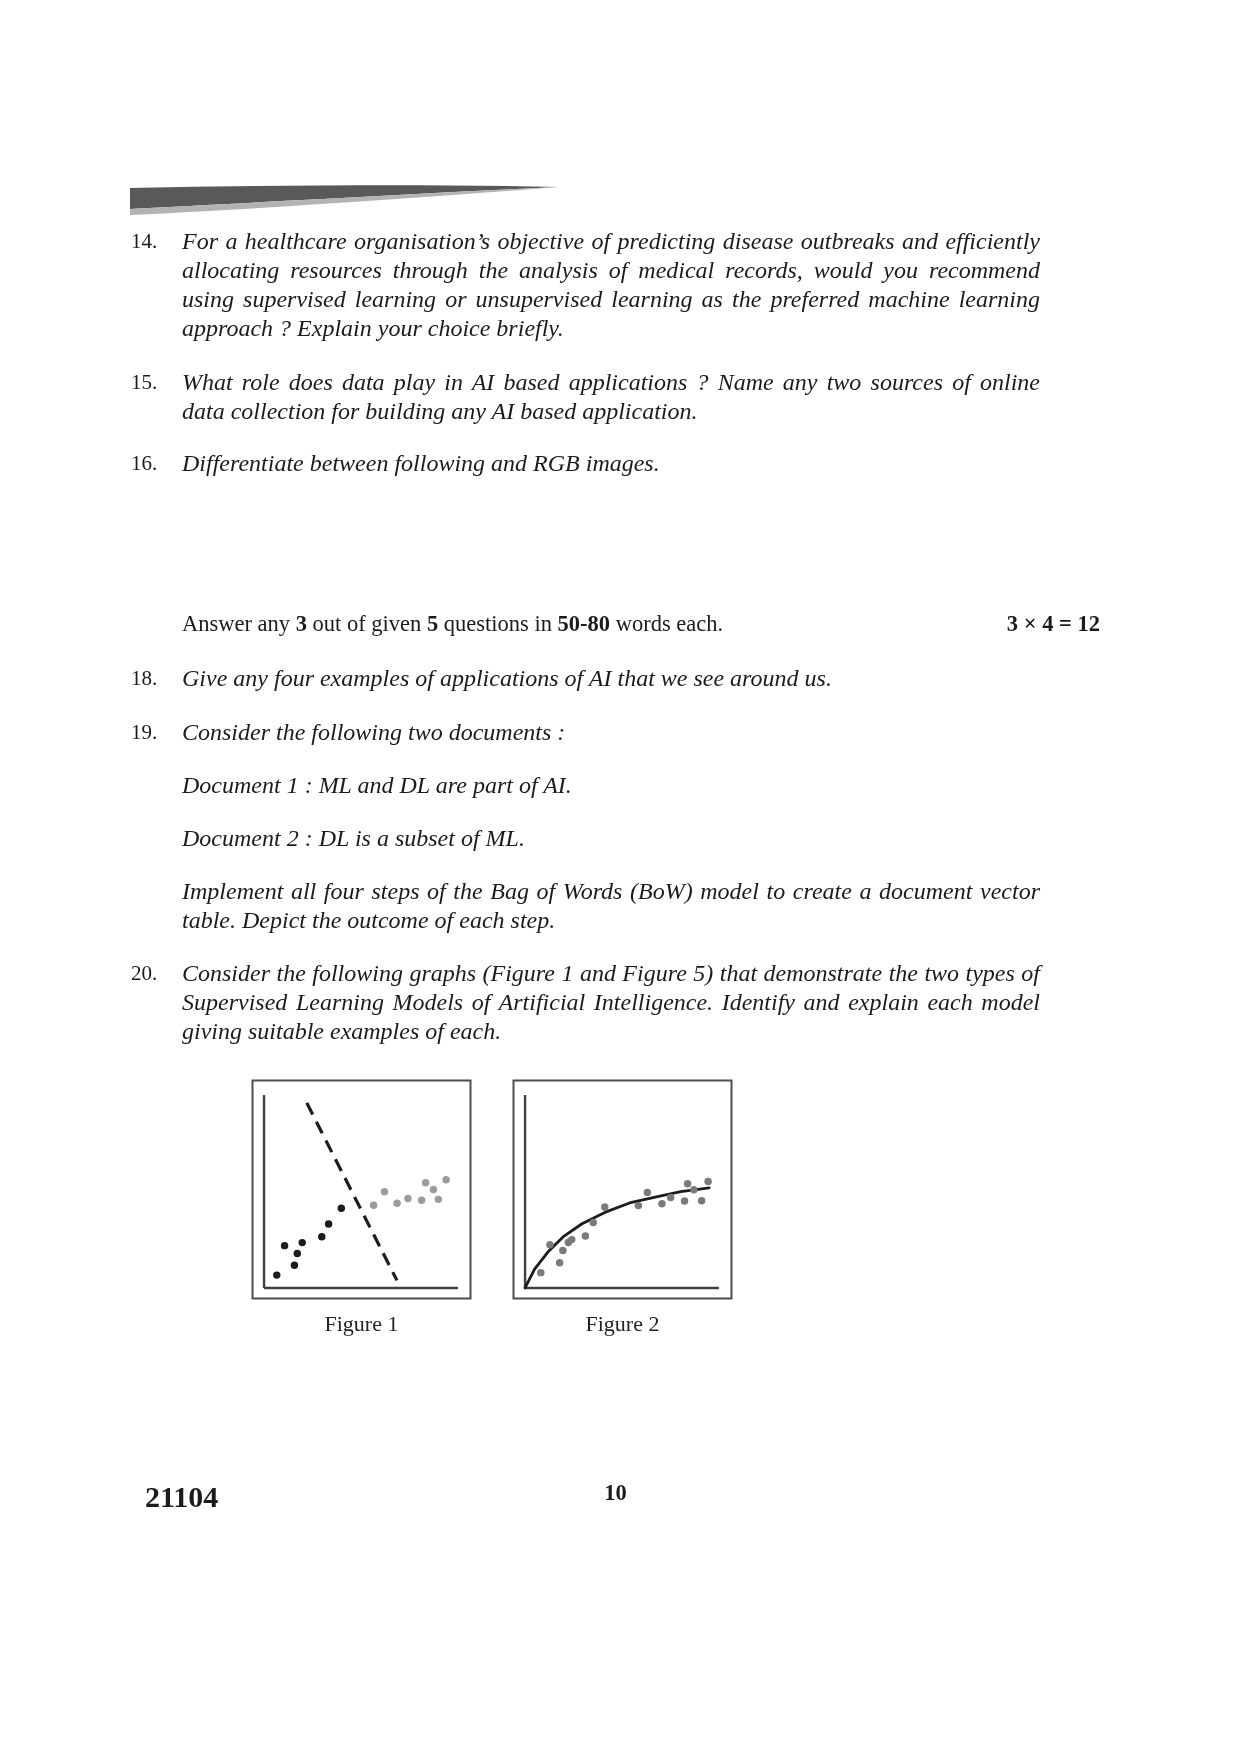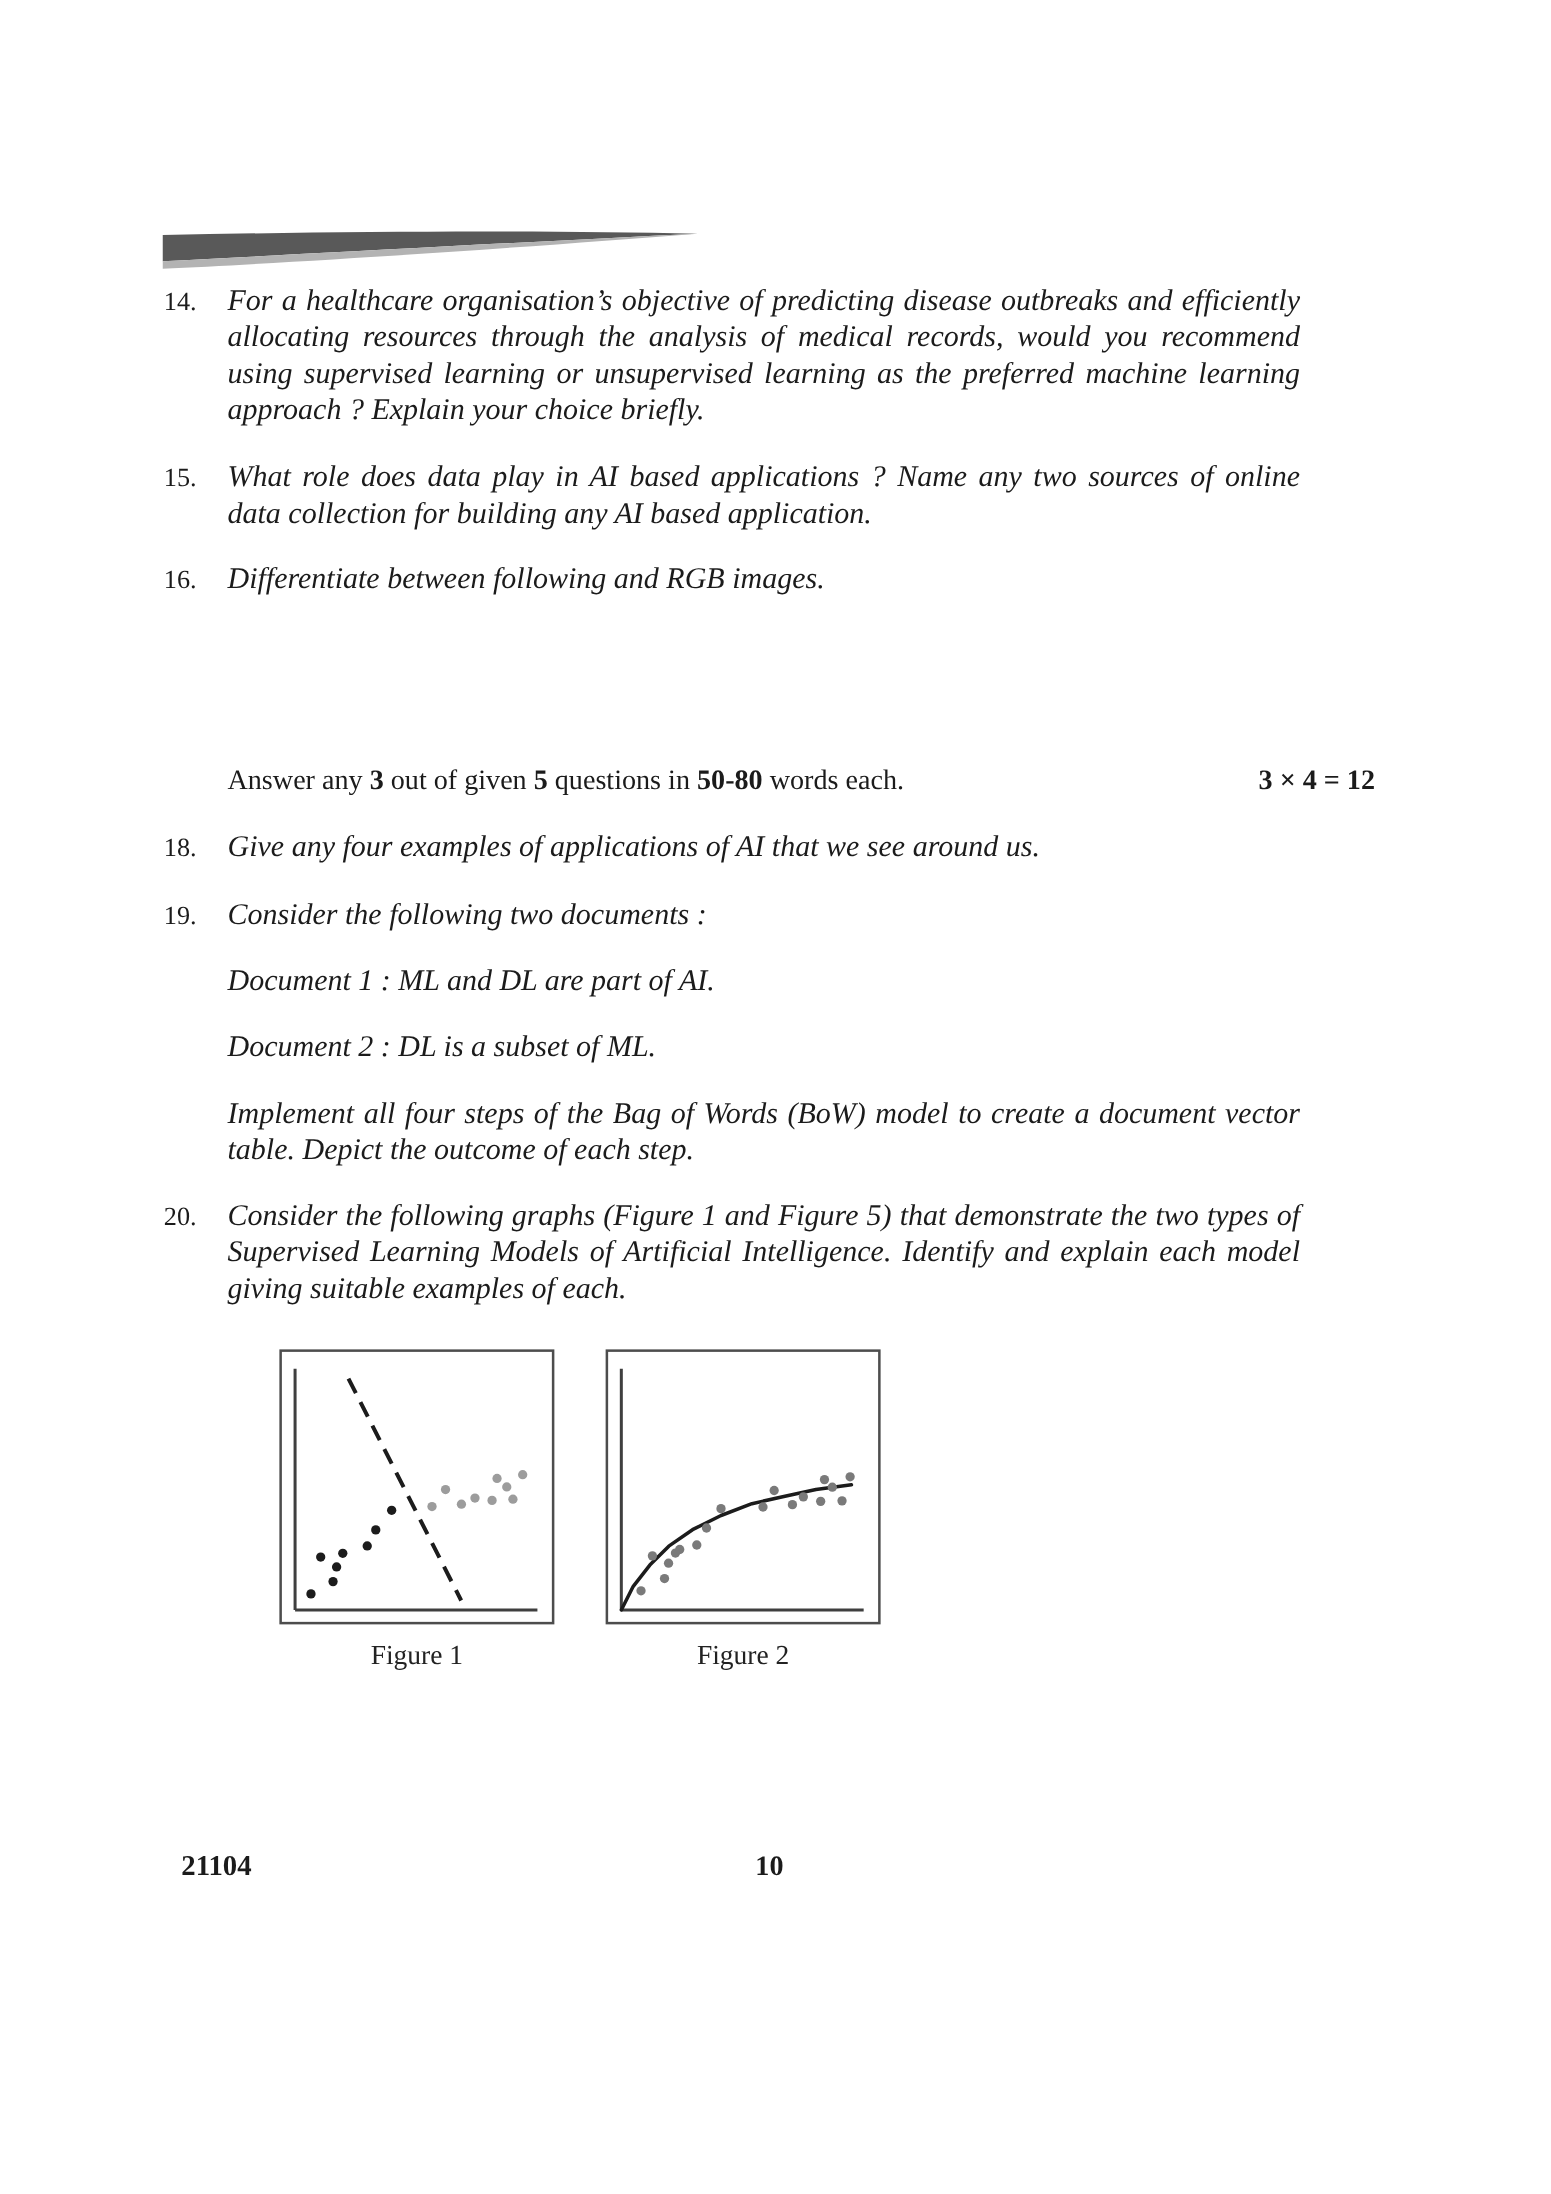--- a/index.html
+++ b/index.html
@@ -18,26 +18,26 @@
   .sub-para{margin:24px 0 0 0;}
   .mt25{margin-top:25px;}
   .mt23{margin-top:23px;}
   .mt24{margin-top:24px;}
   .mt26{margin-top:26px;}
   .mt33{margin-top:33px;}
   .instruction-row{display:flex;justify-content:space-between;align-items:flex-end;
                    padding-left:51px;margin-top:131px;font-size:22.5px;line-height:29px;}
   .b{font-weight:bold;}
   .marks{font-weight:bold;white-space:nowrap;}
-  .figures-row{display:flex;gap:40px;margin-left:92px;margin-top:33px;}
+  .figures-row{display:flex;gap:40px;margin-left:120px;margin-top:33px;}
   .figure-block{margin:0;display:flex;flex-direction:column;align-items:center;}
   .figure-block svg{width:221px;height:221px;display:block;}
   .fig-caption{margin-top:11px;font-size:22px;color:#222;}
   .page-footer{position:absolute;left:131px;top:1480px;width:969px;height:30px;}
-  .paper-code{position:absolute;left:14px;top:0;font-weight:bold;font-size:23px;}
+  .paper-code{position:absolute;left:14px;top:0;font-weight:bold;font-size:30px;}
   .page-number{position:absolute;left:50%;transform:translateX(-50%);top:0;
                font-weight:bold;font-size:22.5px;}
 </style>
 </head>
 <body>
 
 <svg class="swoosh" viewBox="0 0 430 34">
   <path d="M0,4 C150,1 300,0 428,3 C300,9 120,19 0,25 Z" fill="#595959"></path>
   <path d="M0,25 C120,19 300,9 428,3 C290,14 110,26 0,31 Z" fill="#b3b3b3"></path>
 </svg>

